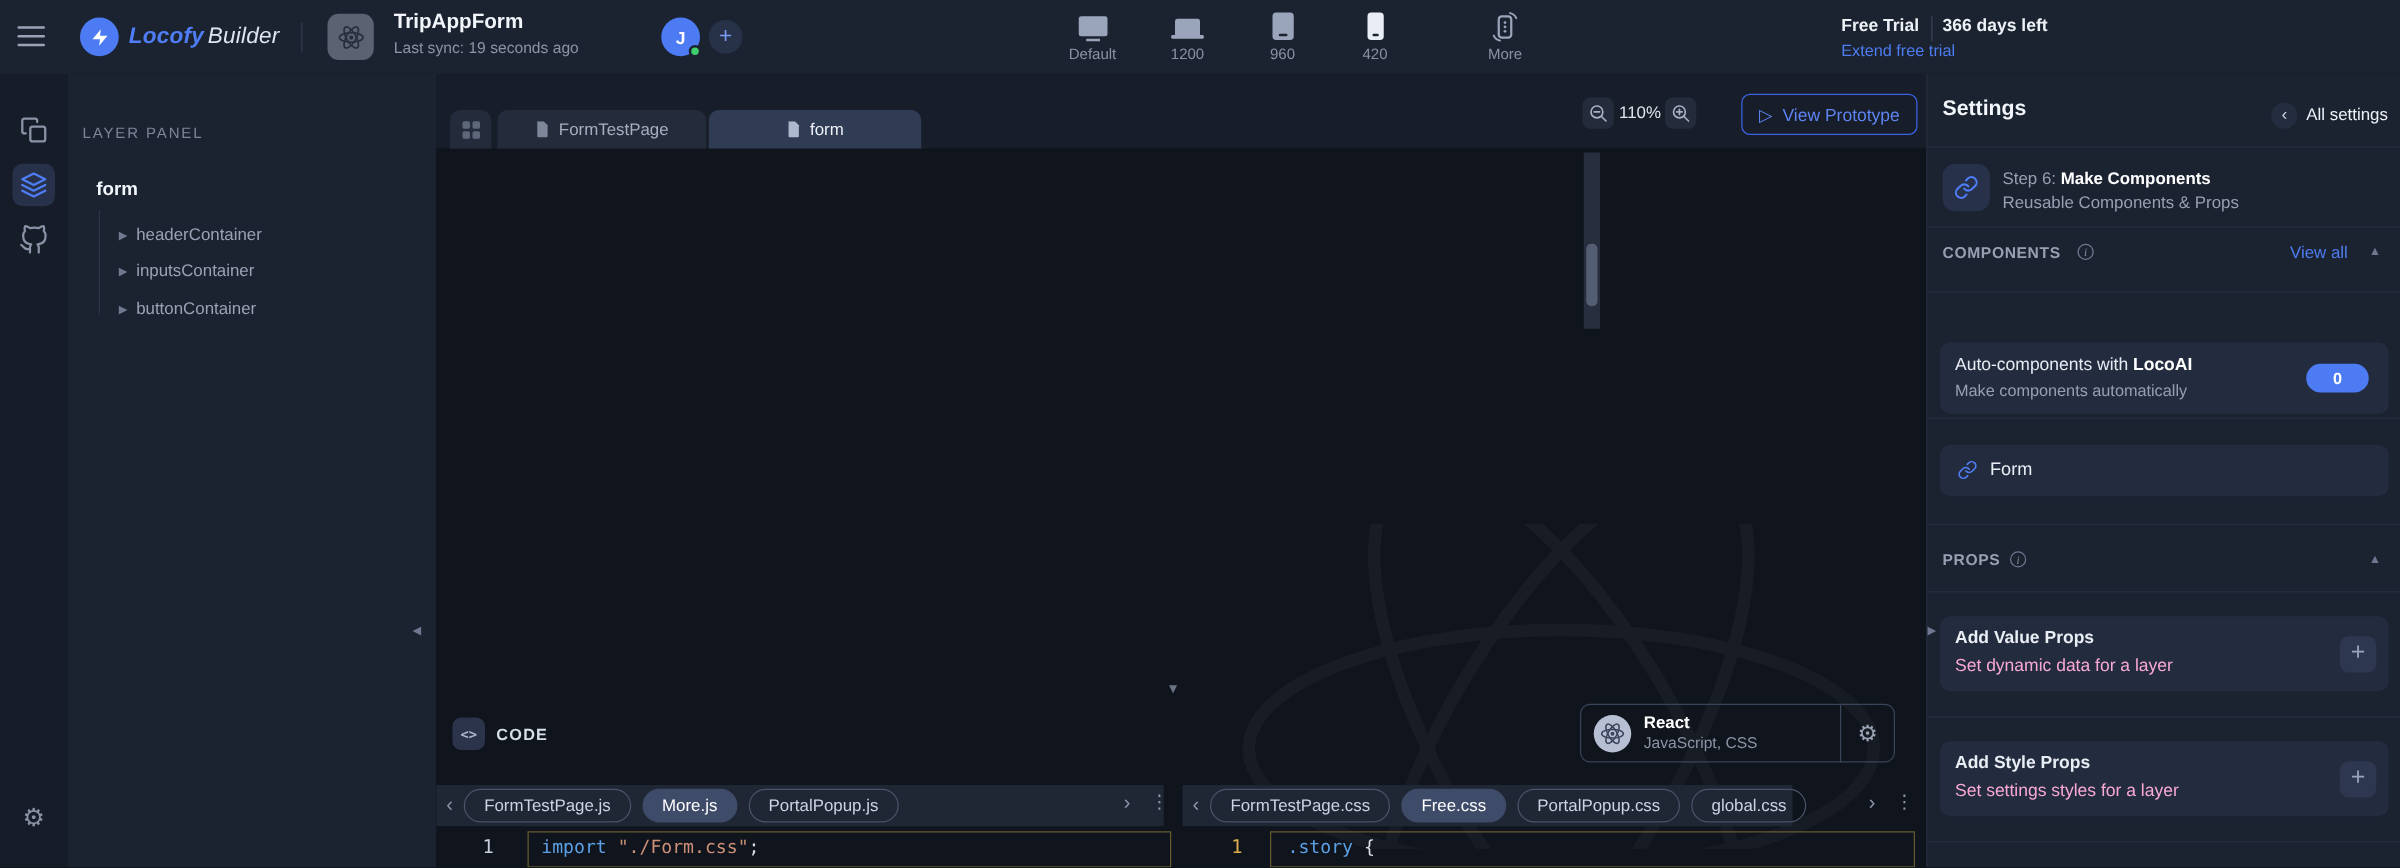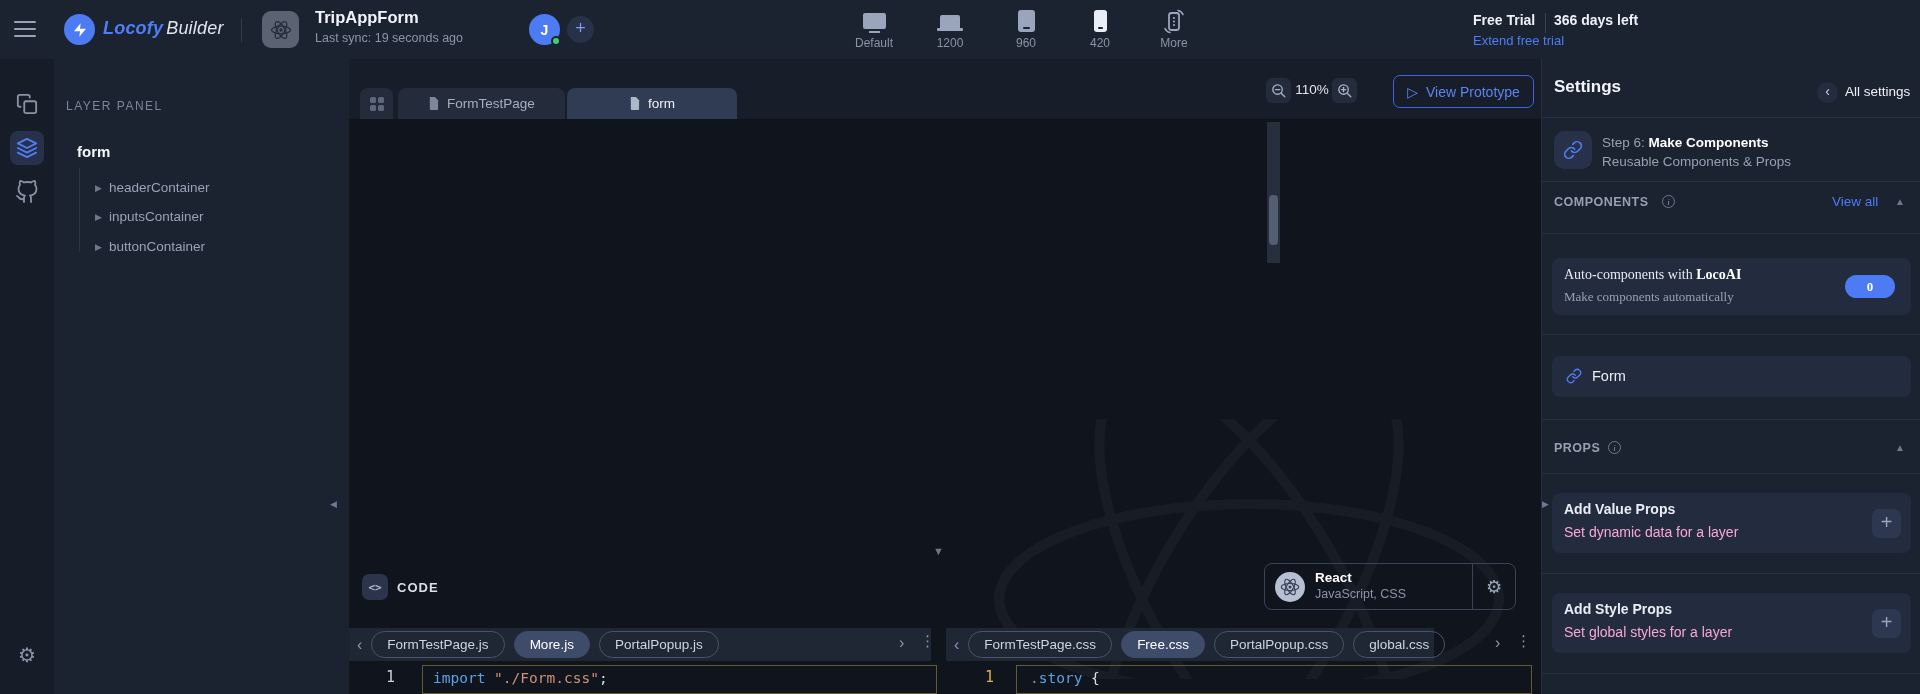--- a/index.html
+++ b/index.html
@@ -18,21 +18,21 @@
   .tb-div1{position:absolute;left:241px;top:18px;width:1px;height:24px;background:#333c4e;}
   .app-badge{position:absolute;left:262px;top:11px;width:37px;height:37px;border-radius:9px;background:#5b6372;display:flex;align-items:center;justify-content:center;}
   .proj-name{position:absolute;left:315px;top:8px;font-size:16.5px;font-weight:700;color:#f2f5fa;}
   .proj-sync{position:absolute;left:315px;top:31px;font-size:12.5px;color:#8b94a7;}
   .avatar{position:absolute;left:529px;top:14px;width:31px;height:31px;border-radius:50%;background:#4c7bf4;color:#fff;font-size:14px;font-weight:700;display:flex;align-items:center;justify-content:center;cursor:pointer;}
   .avatar .dot{position:absolute;right:-1px;bottom:-1px;width:10px;height:10px;border-radius:50%;background:#3ecf6f;border:2px solid #1c2330;}
   .plus-user{position:absolute;left:567px;top:16px;width:27px;height:27px;border-radius:50%;background:#273248;color:#7b9bf2;font-size:18px;line-height:25px;text-align:center;cursor:pointer;}
   .dev{position:absolute;top:8px;width:64px;text-align:center;cursor:pointer;}
   .dev .ic{height:26px;display:flex;align-items:center;justify-content:center;}
   .dev .lb{margin-top:2px;font-size:12px;color:#8a93a6;}
-  .dev-default{left:842px;} .dev-1200{left:918px;} .dev-960{left:994px;} .dev-420{left:1068px;} .dev-more{left:1142px;}
+  .dev-default{left:842px;} .dev-1200{left:918px;} .dev-960{left:994px;} .dev-420{left:1068px;} .dev-more{left:1172px;}
   .mon{width:23px;height:16px;background:#9aa5bb;border-radius:2px;position:relative;}
   .mon:after{content:"";position:absolute;left:6px;bottom:-4px;width:11px;height:2px;background:#9aa5bb;}
   .lap{width:20px;height:13px;background:#9aa5bb;border-radius:2px 2px 0 0;position:relative;}
   .lap:after{content:"";position:absolute;left:-3px;bottom:-3px;width:26px;height:3px;background:#9aa5bb;border-radius:1px;}
   .tab-dev{width:17px;height:22px;background:#9aa5bb;border-radius:3px;position:relative;}
   .tab-dev:after{content:"";position:absolute;left:5px;bottom:3px;width:7px;height:2px;background:#1c2330;border-radius:1px;}
   .ph-dev{width:13px;height:22px;background:#e9edf5;border-radius:3px;position:relative;}
   .ph-dev:after{content:"";position:absolute;left:4px;bottom:3px;width:5px;height:2px;background:#1c2330;border-radius:1px;}
   .free-trial{position:absolute;left:1473px;top:12px;font-size:14px;font-weight:700;color:#eef1f6;}
   .tb-div2{position:absolute;left:1545px;top:13px;width:1px;height:20px;background:#3a4357;}
@@ -126,21 +126,21 @@
   .step-l1 b{color:#fff;font-weight:700;}
   .step-l2{position:absolute;left:60px;top:95px;font-size:13.5px;color:#97a0b2;}
   .sec-h{position:absolute;left:12px;font-size:12.5px;font-weight:700;letter-spacing:.5px;color:#97a0b2;}
   .comp-h{top:136px;} .props-h{top:382px;}
   .info{position:absolute;width:13px;height:13px;border:1px solid #6f7890;border-radius:50%;color:#8a93a6;font-size:9px;line-height:12px;text-align:center;font-family:"Liberation Serif",serif;font-style:italic;}
   .info1{left:120px;top:136px;} .info2{left:66px;top:382px;}
   .viewall{position:absolute;left:290px;top:135px;font-size:13.5px;color:#4d7df2;cursor:pointer;}
   .sec-tri{position:absolute;left:353px;font-size:10px;color:#6f7890;cursor:pointer;}
   .tri1{top:137px;} .tri2{top:383px;}
   .spcard{position:absolute;left:10px;width:359px;background:#232c3e;border-radius:8px;cursor:pointer;}
-  .autocard{top:199px;height:57px;font-family:Liberation Serif, serif;}
+  .autocard{top:215px;height:57px;}
   .ac-t{position:absolute;left:12px;top:9px;font-size:14px;color:#e6eaf2;}
   .ac-t b{color:#fff;font-weight:700;}
   .ac-s{position:absolute;left:12px;top:31px;font-size:13px;color:#97a0b2;}
   .badge0{position:absolute;left:293px;top:17px;width:50px;height:23px;background:#4c7bf4;border-radius:12px;color:#fff;font-size:13px;font-weight:700;text-align:center;line-height:23px;}
   .formcard{top:297px;height:41px;}
   .fc-ic{position:absolute;left:14px;top:12px;}
   .fc-lb{position:absolute;left:40px;top:0;line-height:41px;font-size:14.5px;color:#e9edf4;}
   .valcard{top:434px;height:60px;} .stycard{top:534px;height:60px;}
   .pc-t{position:absolute;left:12px;top:8px;font-size:14px;font-weight:700;color:#e9edf4;}
   .pc-s{position:absolute;left:12px;top:31px;font-size:14px;color:#f9a8d4;}
@@ -424,19 +424,19 @@
 
     <div class="spcard valcard">
       <div class="pc-t">Add Value Props</div>
       <div class="pc-s">Set dynamic data for a layer</div>
       <div class="plusbtn">+</div>
     </div>
     <div class="sp-div d7"></div>
 
     <div class="spcard stycard">
       <div class="pc-t">Add Style Props</div>
-      <div class="pc-s">Set global styles for a layer</div>
+      <div class="pc-s">Set settings styles for a layer</div>
       <div class="plusbtn">+</div>
     </div>
     <div class="sp-div d8"></div>
   </div>
 
 </div>
 
 </body></html>

